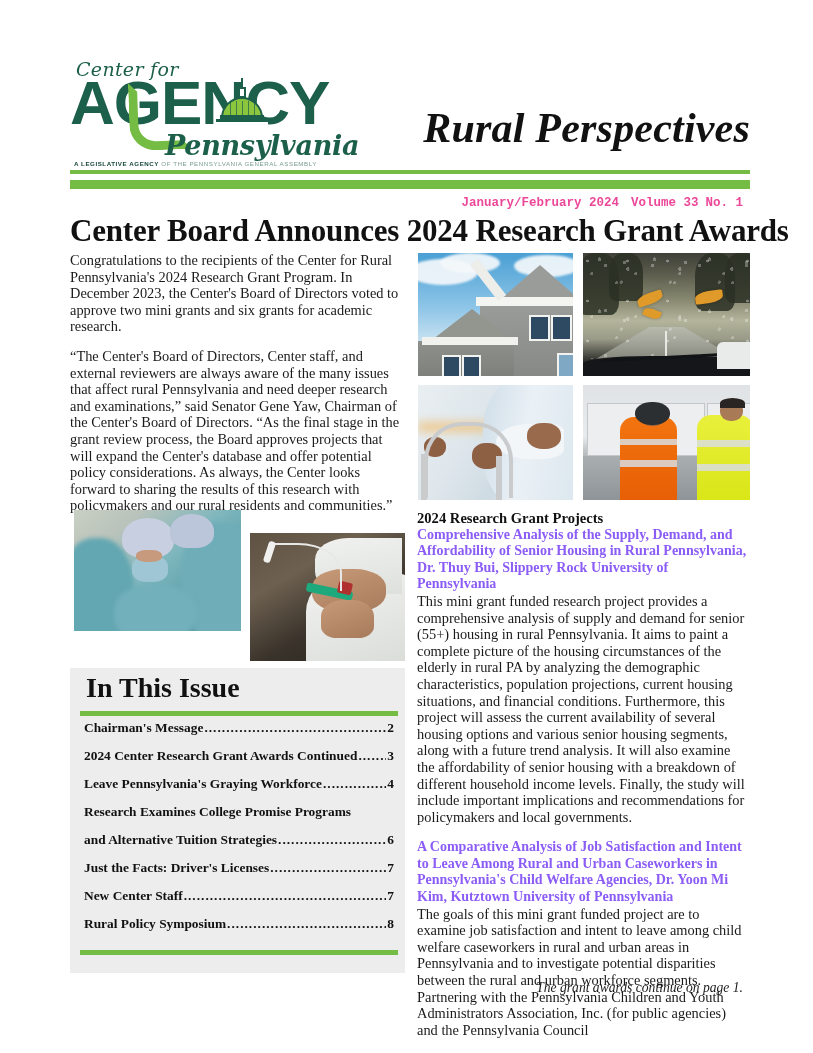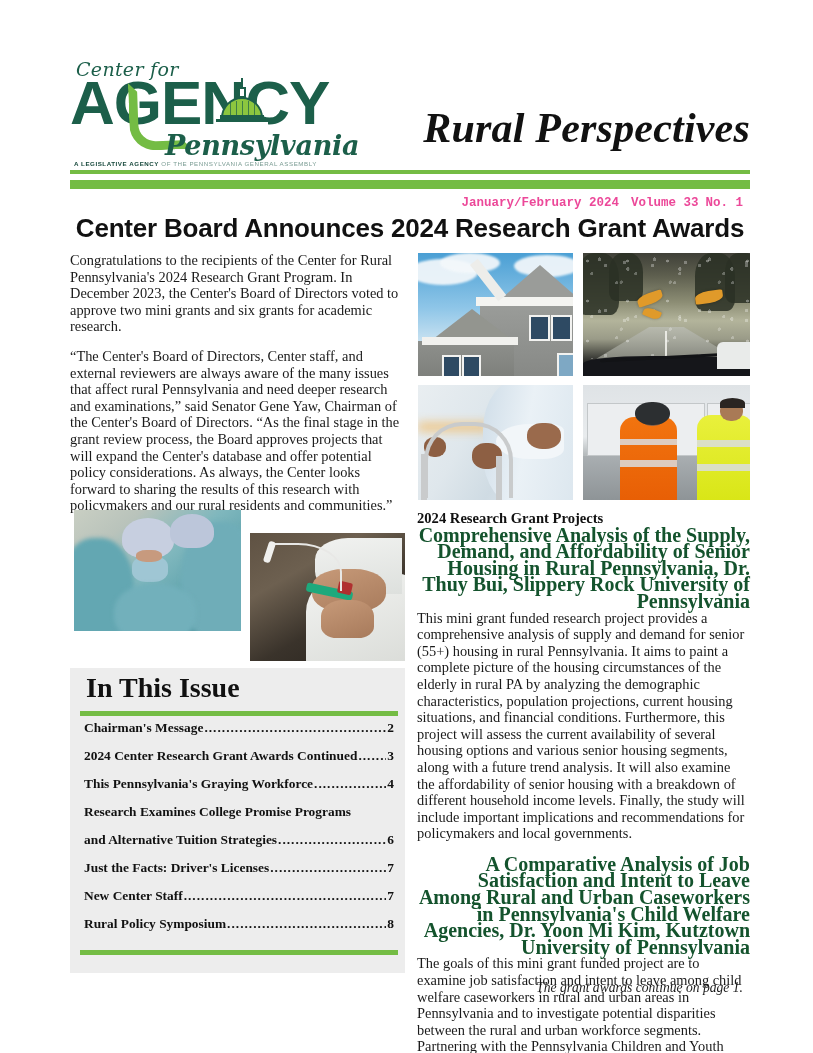--- a/index.html
+++ b/index.html
@@ -189,23 +189,23 @@
     white-space: nowrap;
   }
   .issue-line .sep { display: inline-block; width: 12px; }
 
   .headline {
     position: absolute;
     left: 70px;
     top: 213px;
     width: 680px;
     text-align: center;
-    font-family: Liberation Sans, sans-serif;
-    font-weight: bold;
-    font-size: 26px;
+    font-family: Liberation Serif, serif;
+    font-weight: bold;
+    font-size: 31px;
     letter-spacing: -0.2px;
     color: #111;
     white-space: nowrap;
   }
 
   
   .col-left {
     position: absolute;
     left: 70px;
     top: 252px;
@@ -460,25 +460,24 @@
     font-family: "Liberation Serif", serif;
     font-weight: bold;
     font-size: 14.6px;
     line-height: 16.6px;
     margin: 0;
     color: #111;
   }
   .rc-title {
     font-family: "Liberation Serif", serif;
     font-weight: bold;
-    font-size: 20px;
+    font-size: 14px;
     line-height: 16.6px;
     margin: 0;
-    color: #14532d;
-    text-align: right;
+    color: #8b5cf6;
   }
   .rc-body {
     font-family: "Liberation Serif", serif;
     font-size: 14.4px;
     line-height: 16.6px;
     margin: 0;
     color: #1a1a1a;
   }
   .rc-gap { height: 14px; }
 
@@ -642,21 +641,21 @@
           <span class="toc-label">Chairman's Message</span>
           <span class="toc-dots">..........................................................................................</span>
           <span class="toc-page">2</span>
         </div>
         <div class="toc-item">
           <span class="toc-label">2024 Center Research Grant Awards Continued </span>
           <span class="toc-dots">..........................................................................................</span>
           <span class="toc-page">3</span>
         </div>
         <div class="toc-item">
-          <span class="toc-label">This Pennsylvania's Graying Workforce</span>
+          <span class="toc-label">Leave Pennsylvania's Graying Workforce</span>
           <span class="toc-dots">..........................................................................................</span>
           <span class="toc-page">4</span>
         </div>
         <div class="toc-item nodots">
           <span class="toc-label">Research Examines College Promise Programs</span>
         </div>
         <div class="toc-item">
           <span class="toc-label">and Alternative Tuition Strategies</span>
           <span class="toc-dots">..........................................................................................</span>
           <span class="toc-page">6</span>

